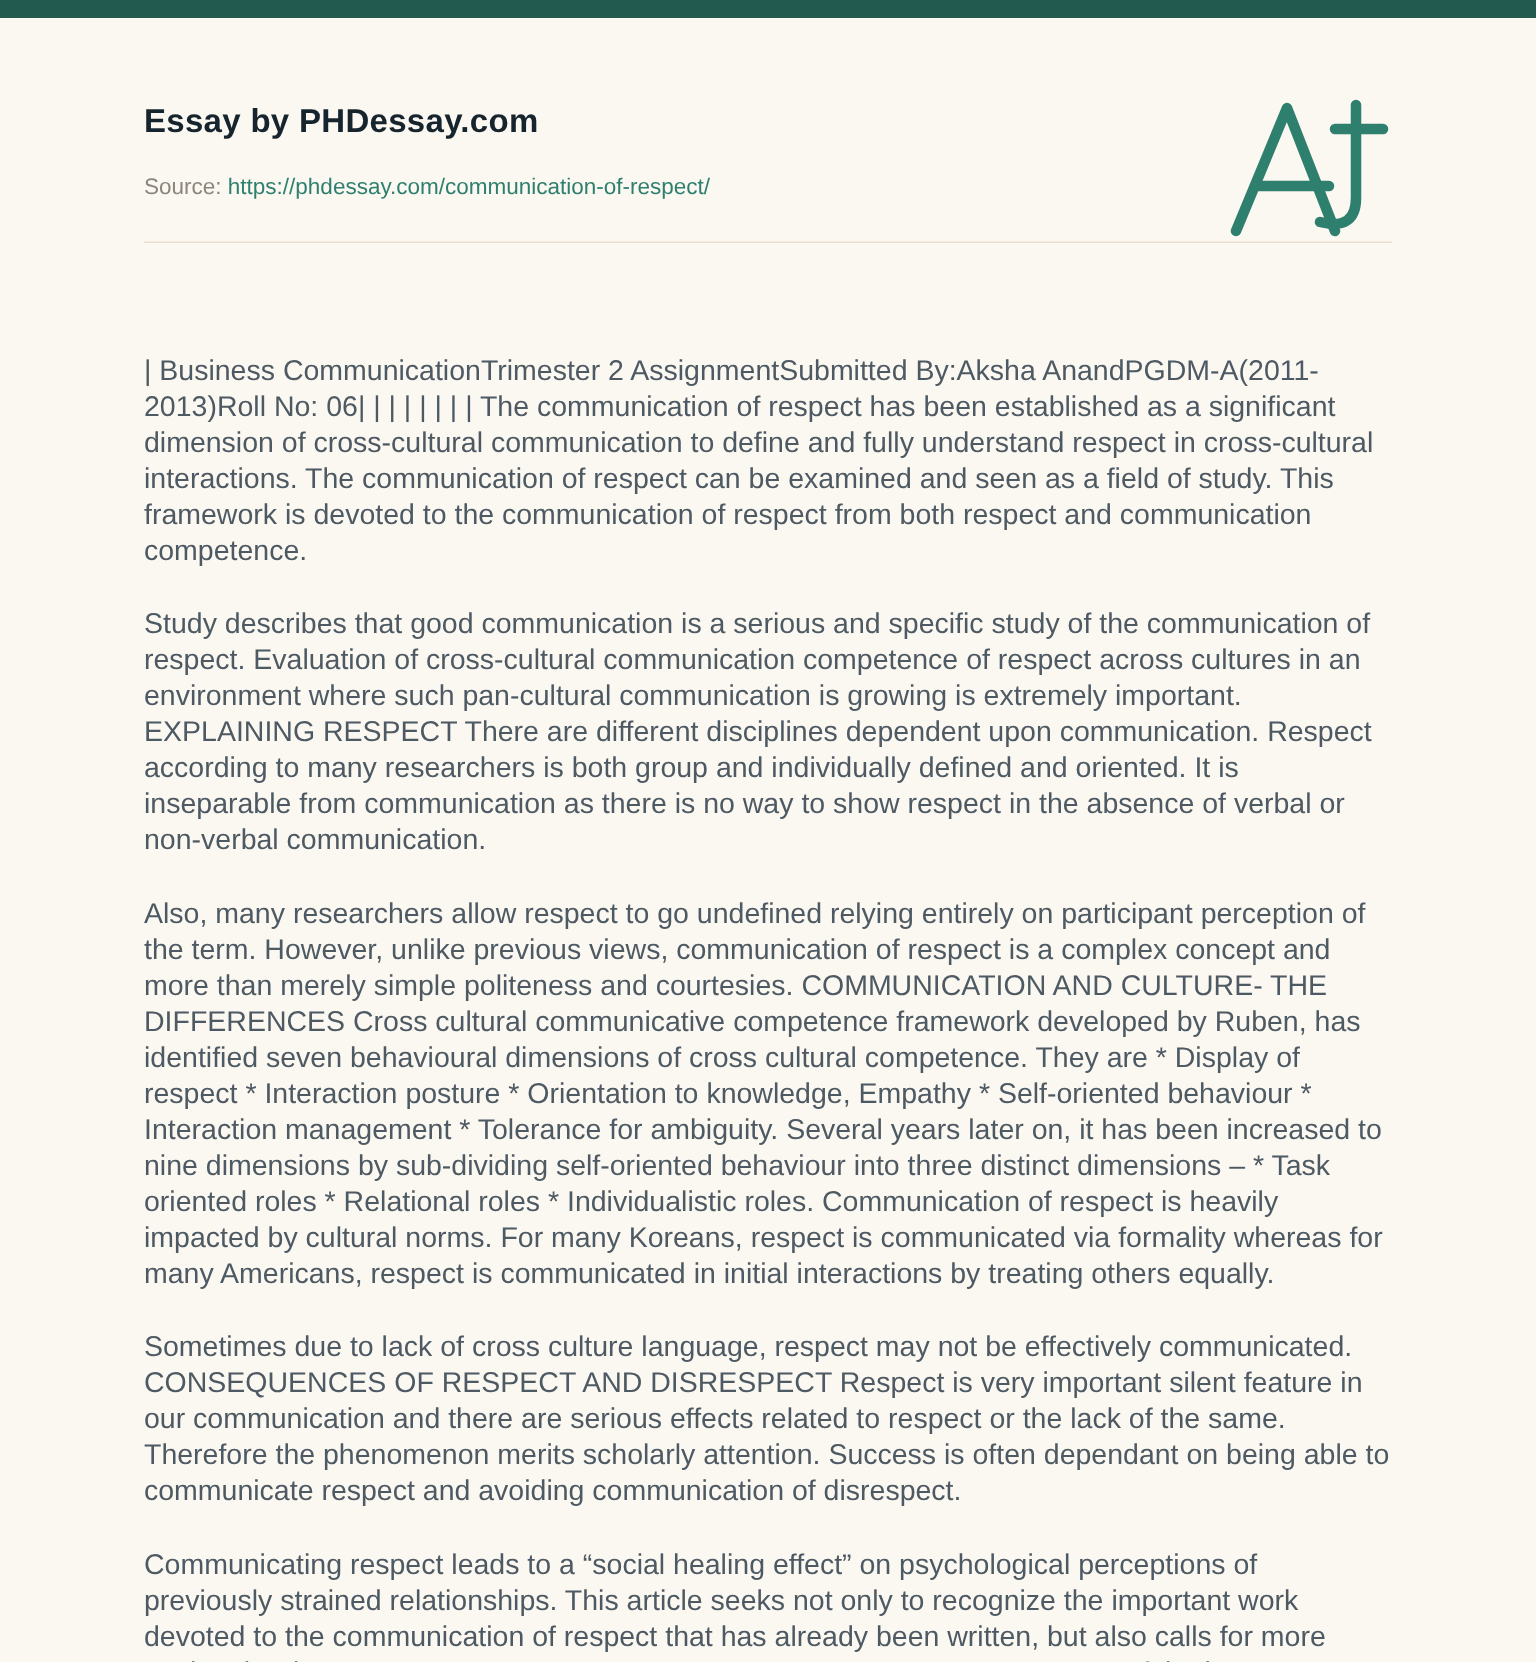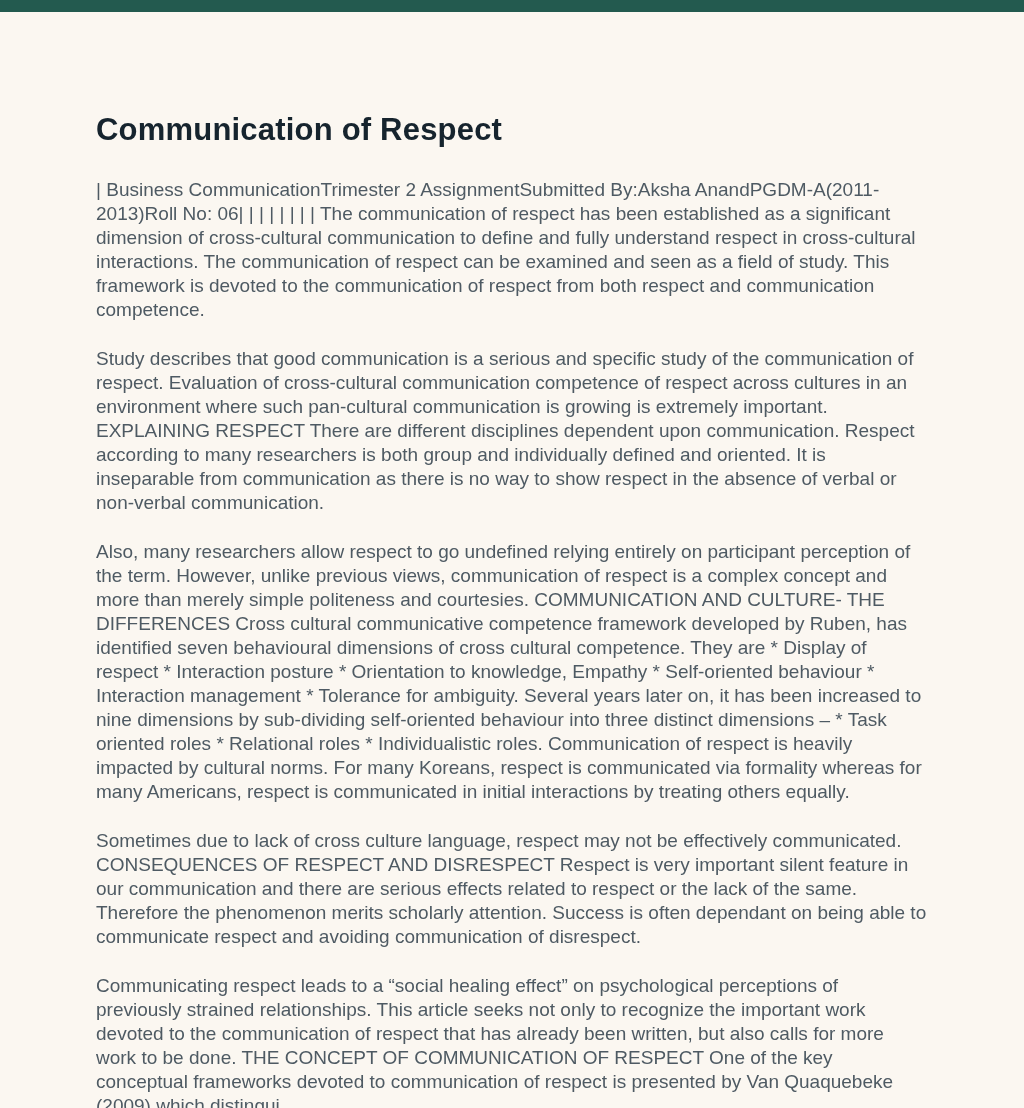--- a/index.html
+++ b/index.html
@@ -78,23 +78,42 @@
     margin-bottom:25px;
   }
 </style>
 </head>
 <body>
 
 <div class="top-bar"></div>
 
 <div class="page">
 
+  <div class="header">
+    <div class="brand">Essay by PHDessay.com</div>
+
+    <div class="source-line">
+      <span>Source:</span>
+      <a href="#">https://phdessay.com/communication-of-respect/</a>
+    </div>
+
+    <div class="logo">
+      <svg viewBox="0 0 112 100" width="112" height="100" aria-hidden="true">
+
+        <path d="M8 92 L42 10 L74 92" fill="none" stroke="#2e7f6e" stroke-width="7" stroke-linecap="round" stroke-linejoin="round"></path>
+        <path d="M22 62 L70 62" fill="none" stroke="#2e7f6e" stroke-width="7" stroke-linecap="round"></path>
+
+        <path d="M88 8 L88 70 Q88 92 64 86" fill="none" stroke="#2e7f6e" stroke-width="7" stroke-linecap="round"></path>
+
+        <path d="M74 24 L106 24" fill="none" stroke="#2e7f6e" stroke-width="7" stroke-linecap="round"></path>
+      </svg>
+    </div>
+  </div>
 
   <div class="article">
-    <h1 class="title">Communication of Respect</h1>
 
     <div class="body-copy">
       <p>| Business CommunicationTrimester 2 AssignmentSubmitted By:Aksha AnandPGDM-A(2011-2013)Roll No: 06| | | | | | | | The communication of respect has been established as a significant dimension of cross-cultural communication to define and fully understand respect in cross-cultural interactions. The communication of respect can be examined and seen as a field of study. This framework is devoted to the communication of respect from both respect and communication competence.</p>
       <p>Study describes that good communication is a serious and specific study of the communication of respect. Evaluation of cross-cultural communication competence of respect across cultures in an environment where such pan-cultural communication is growing is extremely important. EXPLAINING RESPECT There are different disciplines dependent upon communication. Respect according to many researchers is both group and individually defined and oriented. It is inseparable from communication as there is no way to show respect in the absence of verbal or non-verbal communication.</p>
       <p>Also, many researchers allow respect to go undefined relying entirely on participant perception of the term. However, unlike previous views, communication of respect is a complex concept and more than merely simple politeness and courtesies. COMMUNICATION AND CULTURE- THE DIFFERENCES Cross cultural communicative competence framework developed by Ruben, has identified seven behavioural dimensions of cross cultural competence. They are * Display of respect * Interaction posture * Orientation to knowledge, Empathy * Self-oriented behaviour * Interaction management * Tolerance for ambiguity. Several years later on, it has been increased to nine dimensions by sub-dividing self-oriented behaviour into three distinct dimensions – * Task oriented roles * Relational roles * Individualistic roles. Communication of respect is heavily impacted by cultural norms. For many Koreans, respect is communicated via formality whereas for many Americans, respect is communicated in initial interactions by treating others equally.</p>
       <p>Sometimes due to lack of cross culture language, respect may not be effectively communicated. CONSEQUENCES OF RESPECT AND DISRESPECT Respect is very important silent feature in our communication and there are serious effects related to respect or the lack of the same. Therefore the phenomenon merits scholarly attention. Success is often dependant on being able to communicate respect and avoiding communication of disrespect.</p>
       <p>Communicating respect leads to a “social healing effect” on psychological perceptions of previously strained relationships. This article seeks not only to recognize the important work devoted to the communication of respect that has already been written, but also calls for more work to be done. THE CONCEPT OF COMMUNICATION OF RESPECT One of the key conceptual frameworks devoted to communication of respect is presented by Van Quaquebeke (2009) which distingui</p>
     </div>
   </div>
 

